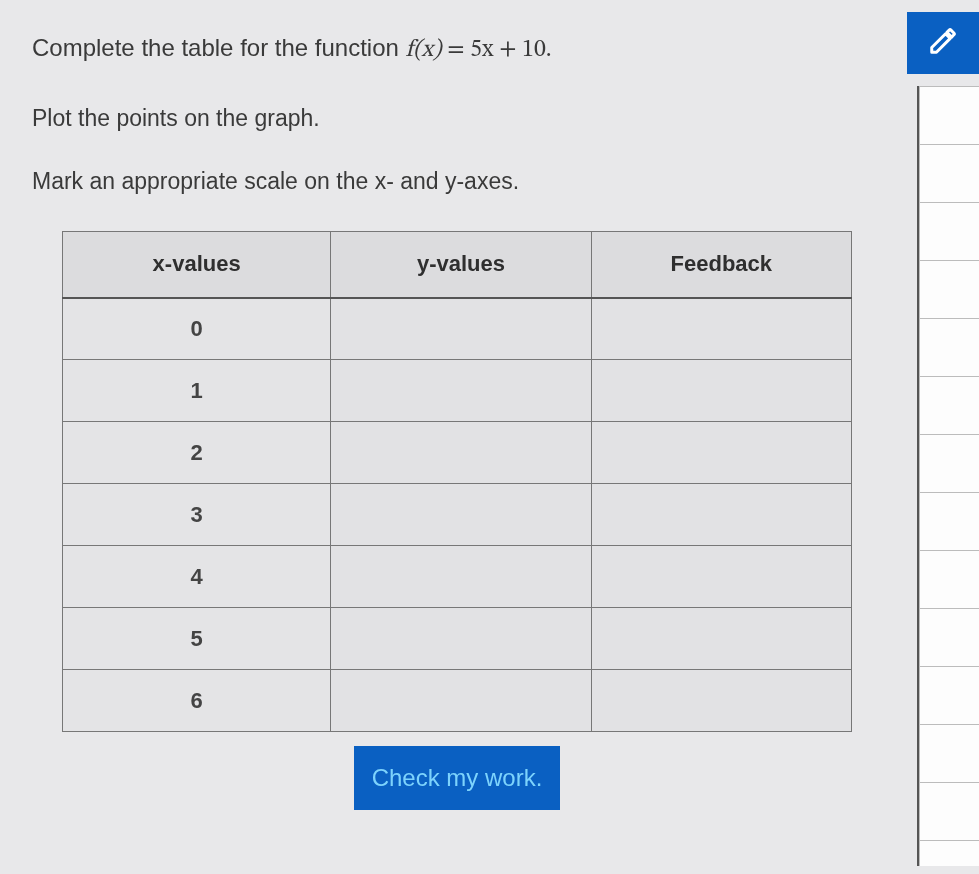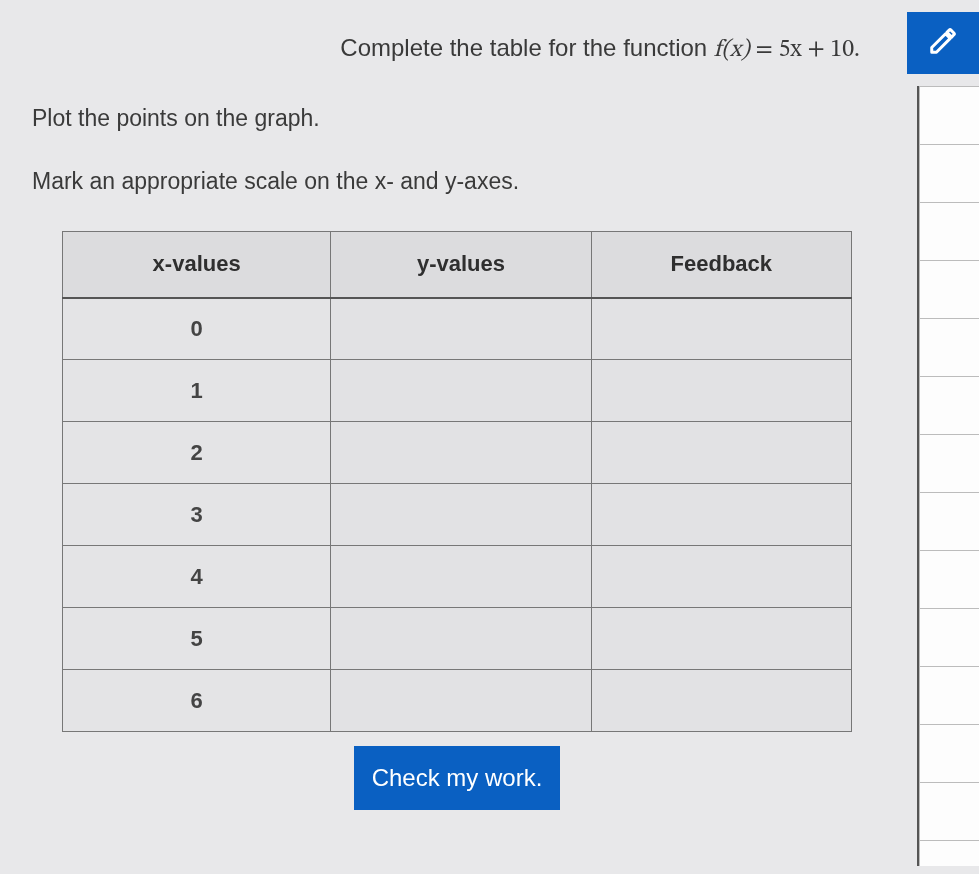--- a/index.html
+++ b/index.html
@@ -14,21 +14,20 @@
   }
   .content {
     padding: 24px 40px 20px 32px;
     width: 900px;
   }
   .prompt-line {
     font-size: 24px;
     color: #3a3a3a;
     margin: 10px 0 40px 0;
     font-weight: 500;
-    text-align: right;
   }
   .math-fn {
     font-family: "Cambria Math", "STIX Two Math", Georgia, serif;
     font-style: italic;
   }
   .math-eq {
     font-family: "Cambria Math", "STIX Two Math", Georgia, serif;
   }
   .instr {
     font-size: 23px;
@@ -63,21 +62,21 @@
   table.data td.y-col { width: 33%; }
   table.data td.f-col { width: 33%; }
   table.data td.y-col, table.data td.f-col {
     background: #e2e2e4;
     cursor: text;
   }
   .check-btn {
     display: block;
     margin: 14px auto 0 auto;
     background: #0a60c2;
-    color: #ffffff;
+    color: #7dd3fc;
     font-size: 24px;
     font-weight: 500;
     border: none;
     padding: 18px 18px;
     cursor: pointer;
   }
   .edit-btn {
     position: absolute;
     top: 12px;
     right: 0;

